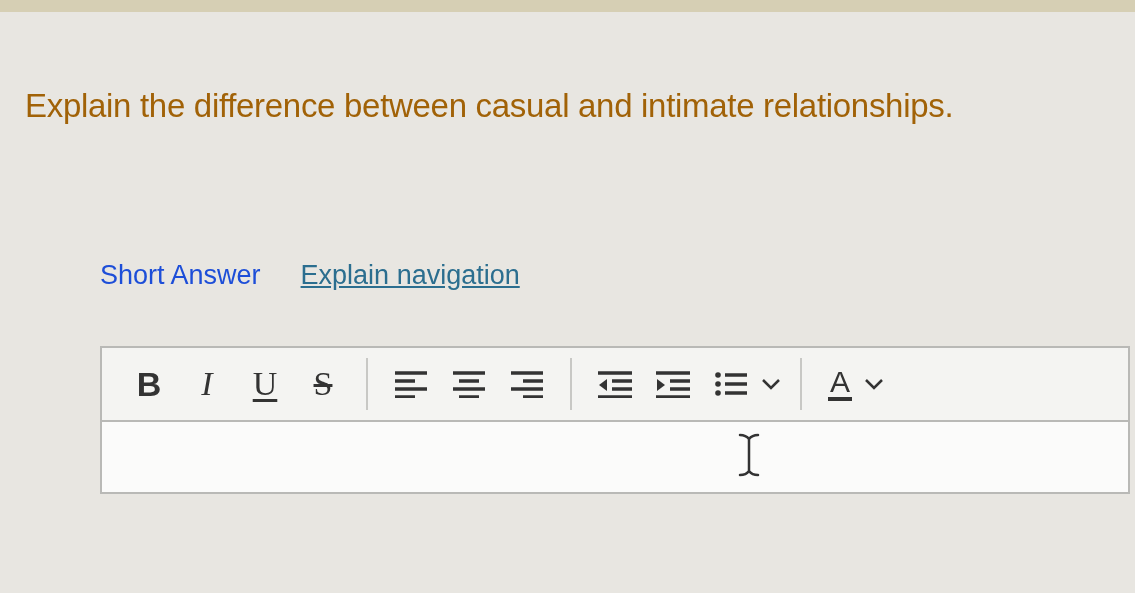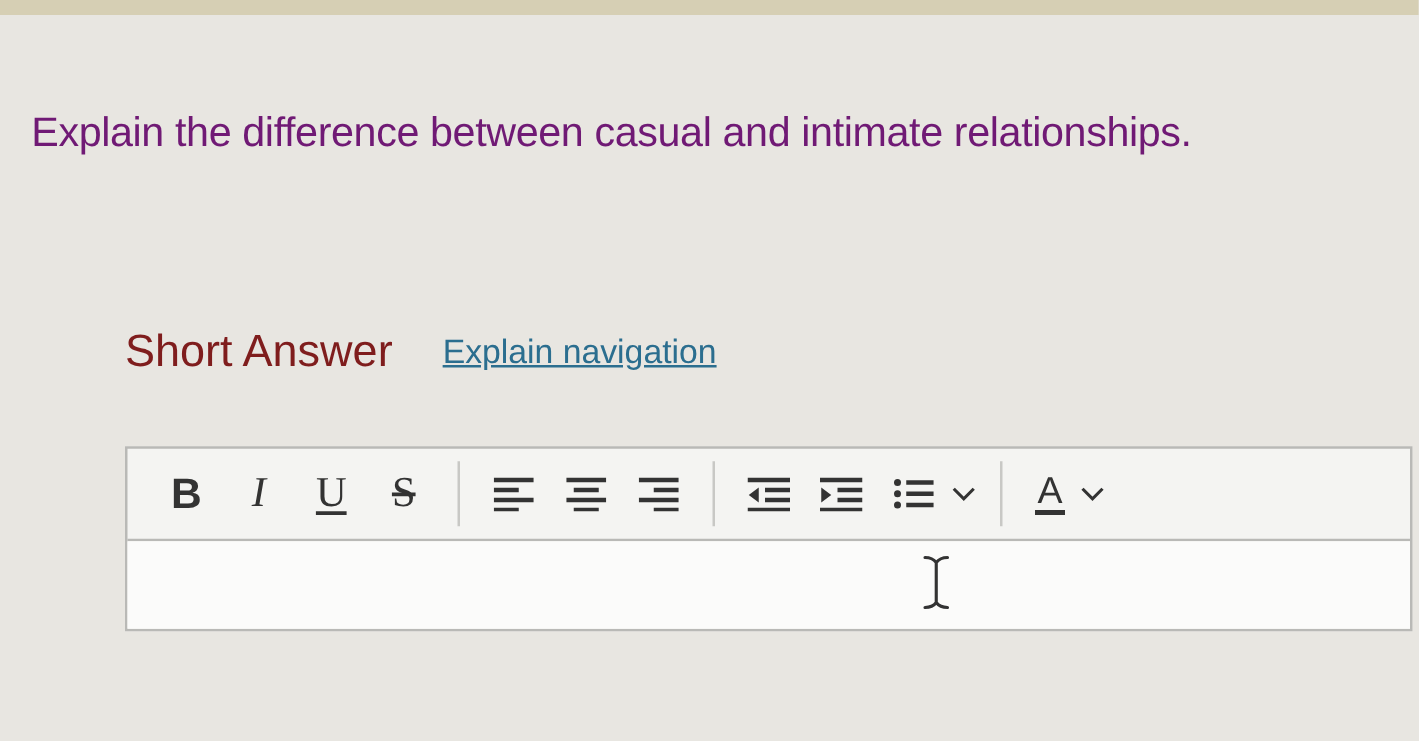--- a/index.html
+++ b/index.html
@@ -13,36 +13,36 @@
     }
     .top-strip {
       height: 12px;
       background: #d6cfb4;
     }
     .content {
       padding: 75px 0 0 25px;
     }
     .question-text {
       font-size: 33px;
-      color: #701a75;
+      color: #a16207;
       font-weight: 400;
       letter-spacing: -0.3px;
     }
     .answer-section {
       margin-top: 135px;
       padding-left: 75px;
     }
     .answer-header {
       display: flex;
       align-items: center;
       gap: 40px;
     }
     .short-answer-label {
-      font-size: 36px;
-      color: #7f1d1d;
+      font-size: 27px;
+      color: #1d4ed8;
     }
     .toolbar-nav-link {
       font-size: 27px;
       color: #2b6e8f;
       text-decoration: underline;
       cursor: pointer;
     }
     .editor-box {
       margin-top: 55px;
       border: 2px solid #b9b9b6;

